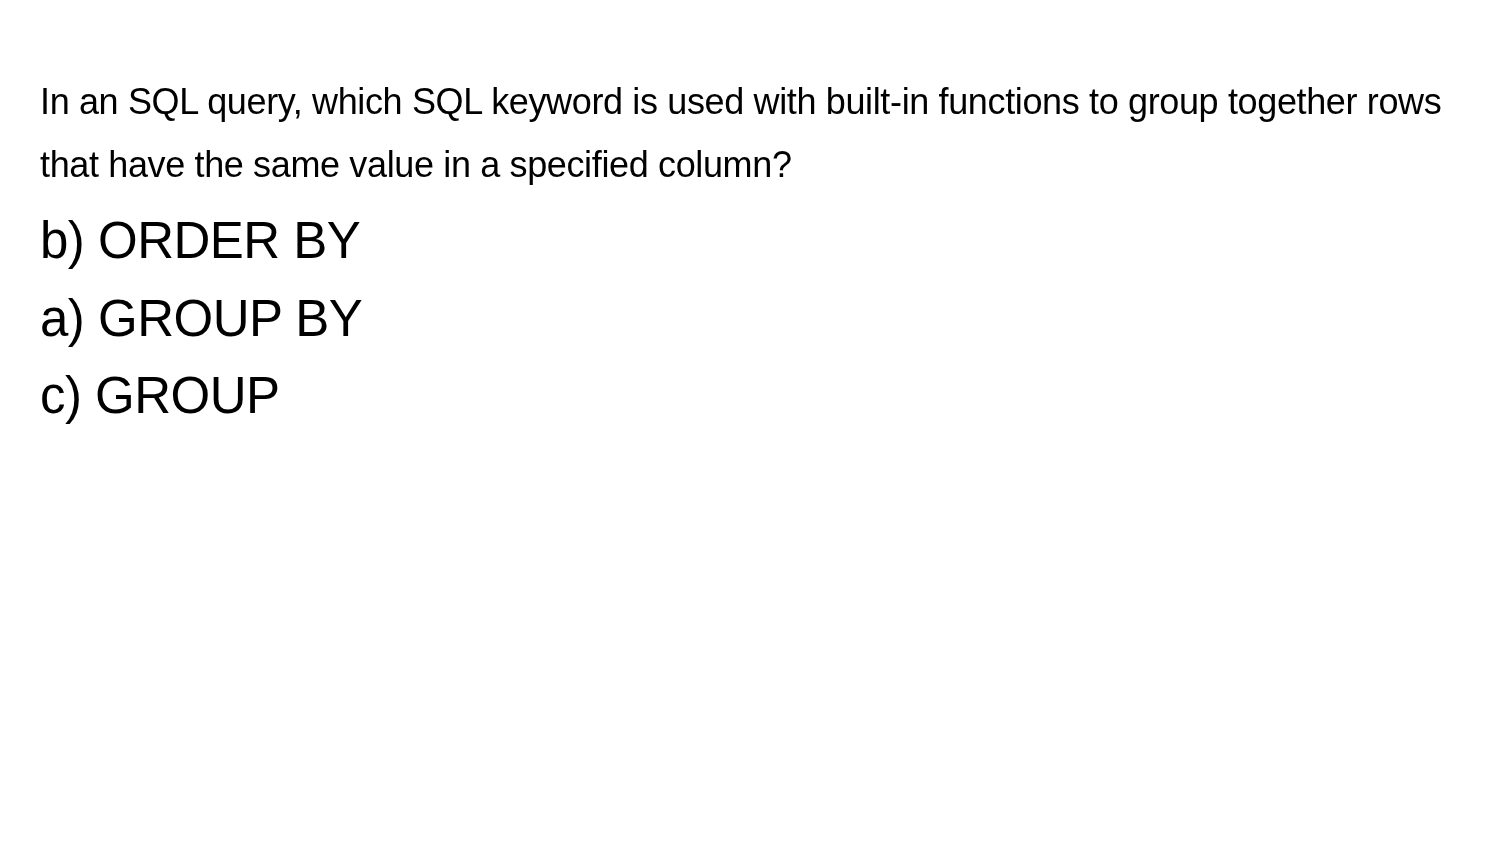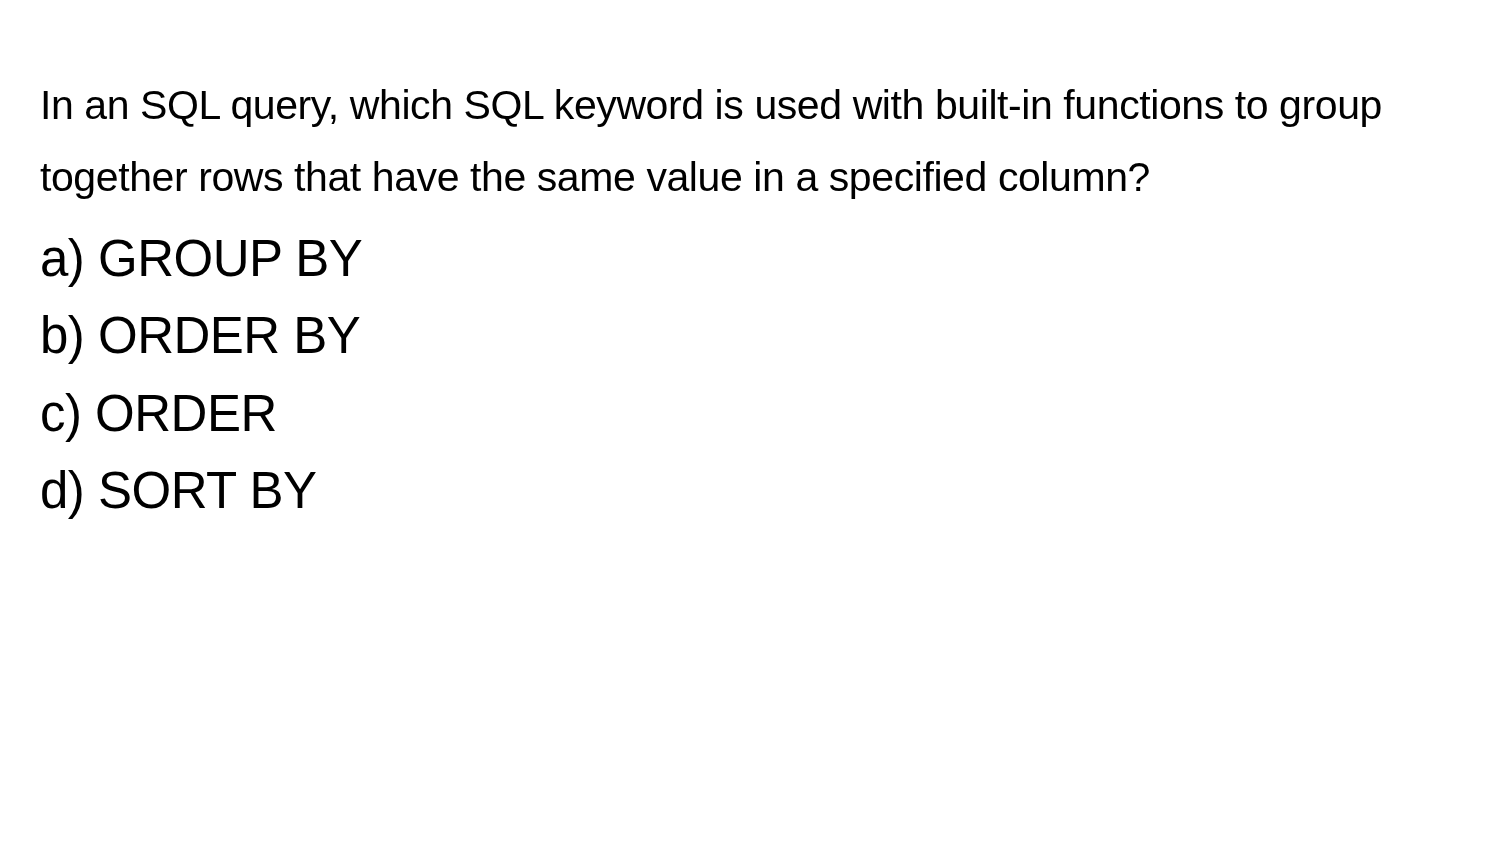--- a/index.html
+++ b/index.html
@@ -9,21 +9,21 @@
     }
     body {
       width: 1500px;
       height: 864px;
       background: #ffffff;
       font-family: -apple-system, BlinkMacSystemFont, "Segoe UI", Helvetica, Arial, sans-serif;
       color: #000000;
       padding: 70px 40px 40px 40px;
     }
     .question-text {
-      font-size: 41px;
+      font-size: 36px;
       line-height: 1.75;
       font-weight: 400;
       letter-spacing: -0.01em;
     }
     .option {
       font-size: 51px;
       line-height: 1.52;
       font-weight: 400;
       letter-spacing: -0.01em;
       margin-top: 0;
@@ -31,17 +31,16 @@
     .options-container {
       margin-top: 6px;
     }
   </style>
 </head>
 <body>
 
 <div class="question-text">In an SQL query, which SQL keyword is used with built-in functions to group together rows that have the same value in a specified column?</div>
 
 <div class="options-container">
+  <div class="option">b) ORDER BY</div>
   <div class="option">a) GROUP BY</div>
-  <div class="option">b) ORDER BY</div>
-  <div class="option">c) ORDER</div>
-  <div class="option">d) SORT BY</div>
+  <div class="option">c) GROUP</div>
 </div>
 
 </body></html>

